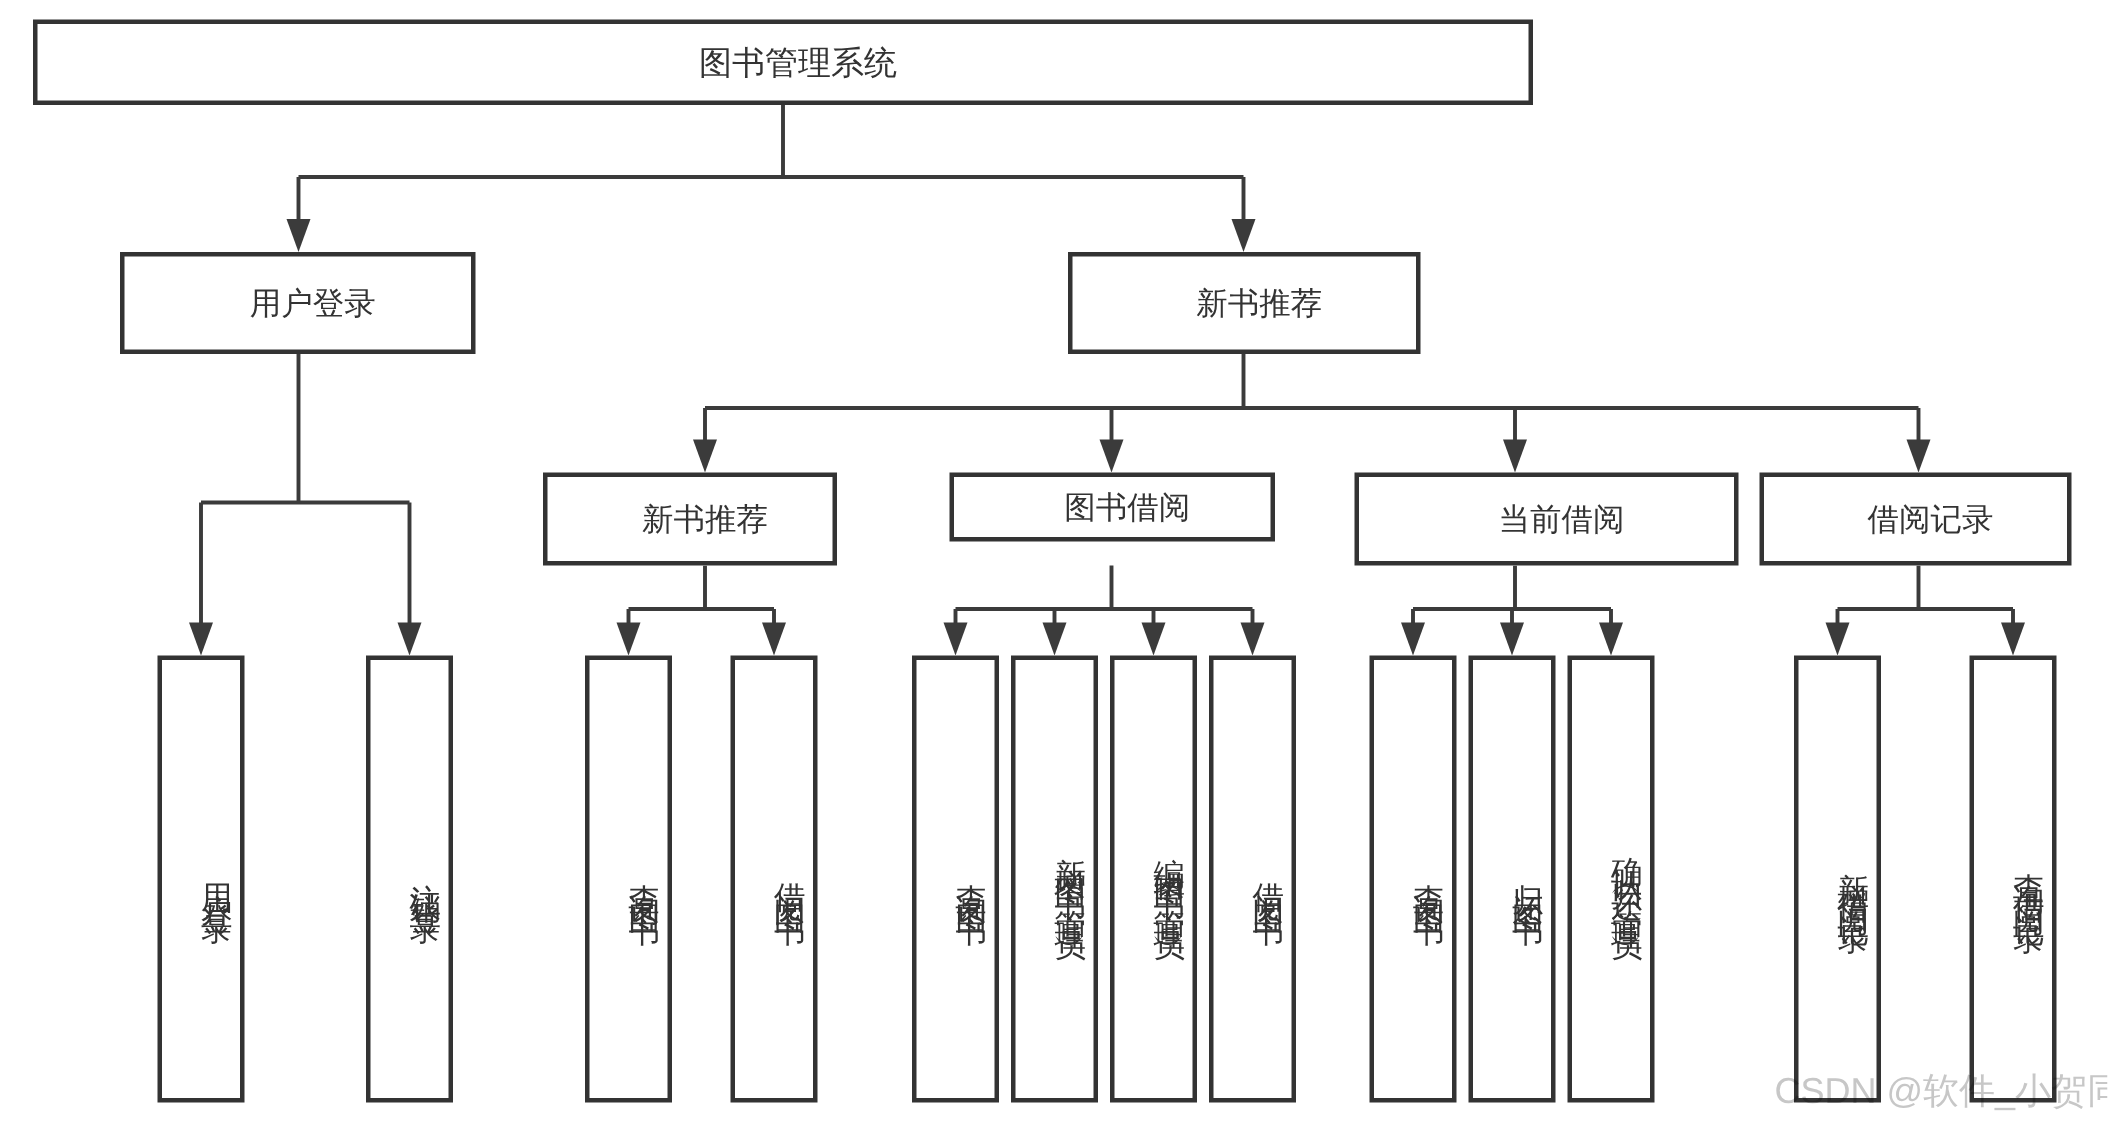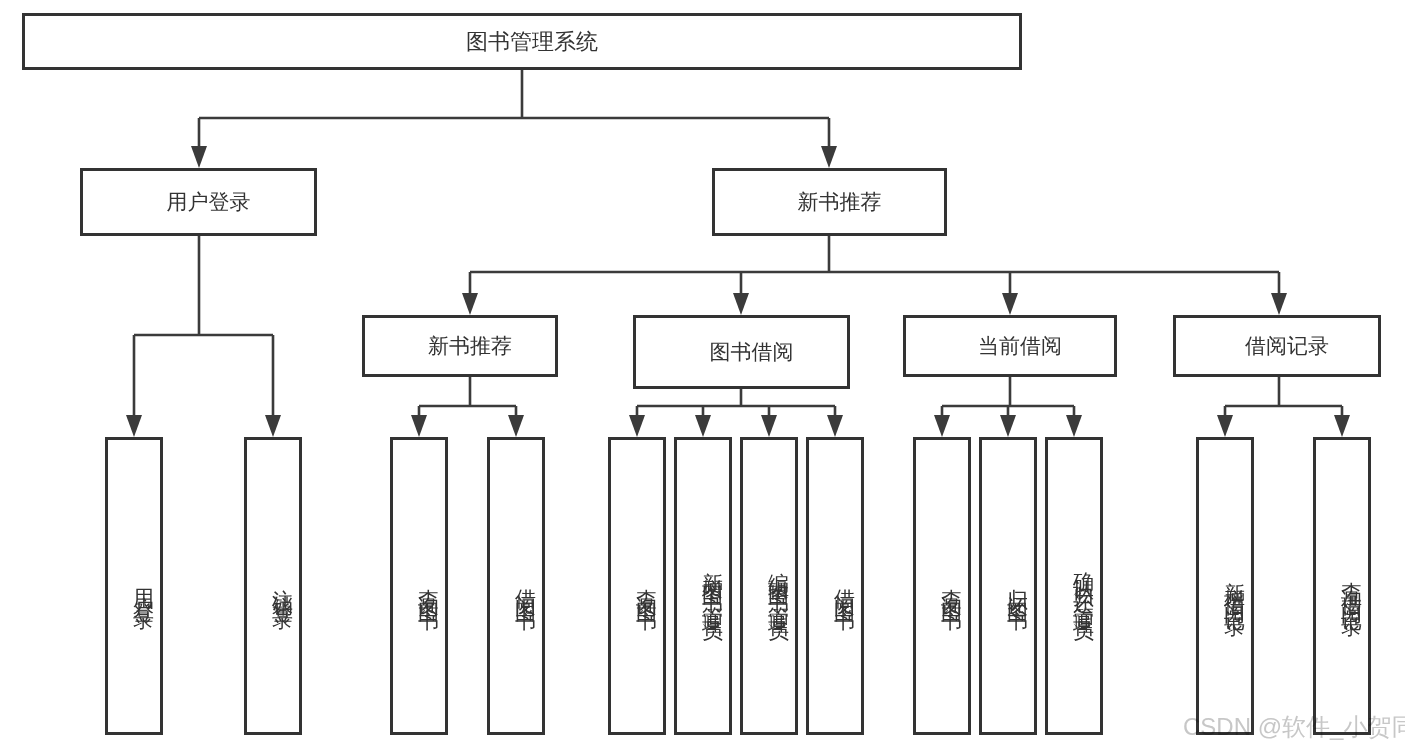--- a/index.html
+++ b/index.html
@@ -98,24 +98,24 @@
   <div class="node h" style="left:80px;top:168px;width:237px;height:68px">
     <span class="lbl">用户登录</span>
   </div>
   <div class="node h" style="left:712px;top:168px;width:235px;height:68px">
     <span class="lbl">新书推荐</span>
   </div>
 
   <div class="node h" style="left:362px;top:315px;width:196px;height:62px">
     <span class="lbl">新书推荐</span>
   </div>
-  <div class="node h" style="left:633px;top:315px;width:217px;height:74px">
+  <div class="node h" style="left:633px;top:315px;width:217px;height:46px">
     <span class="lbl">图书借阅</span>
   </div>
-  <div class="node h" style="left:903px;top:315px;width:214px;height:62px">
+  <div class="node h" style="left:903px;top:315px;width:256px;height:62px">
     <span class="lbl">当前借阅</span>
   </div>
   <div class="node h" style="left:1173px;top:315px;width:208px;height:62px">
     <span class="lbl">借阅记录</span>
   </div>
 
   <div class="node v" style="left:105px;top:437px;width:58px;height:298px">
     <span class="lbl">用户登录</span>
   </div>
   <div class="node v" style="left:244px;top:437px;width:58px;height:298px">

